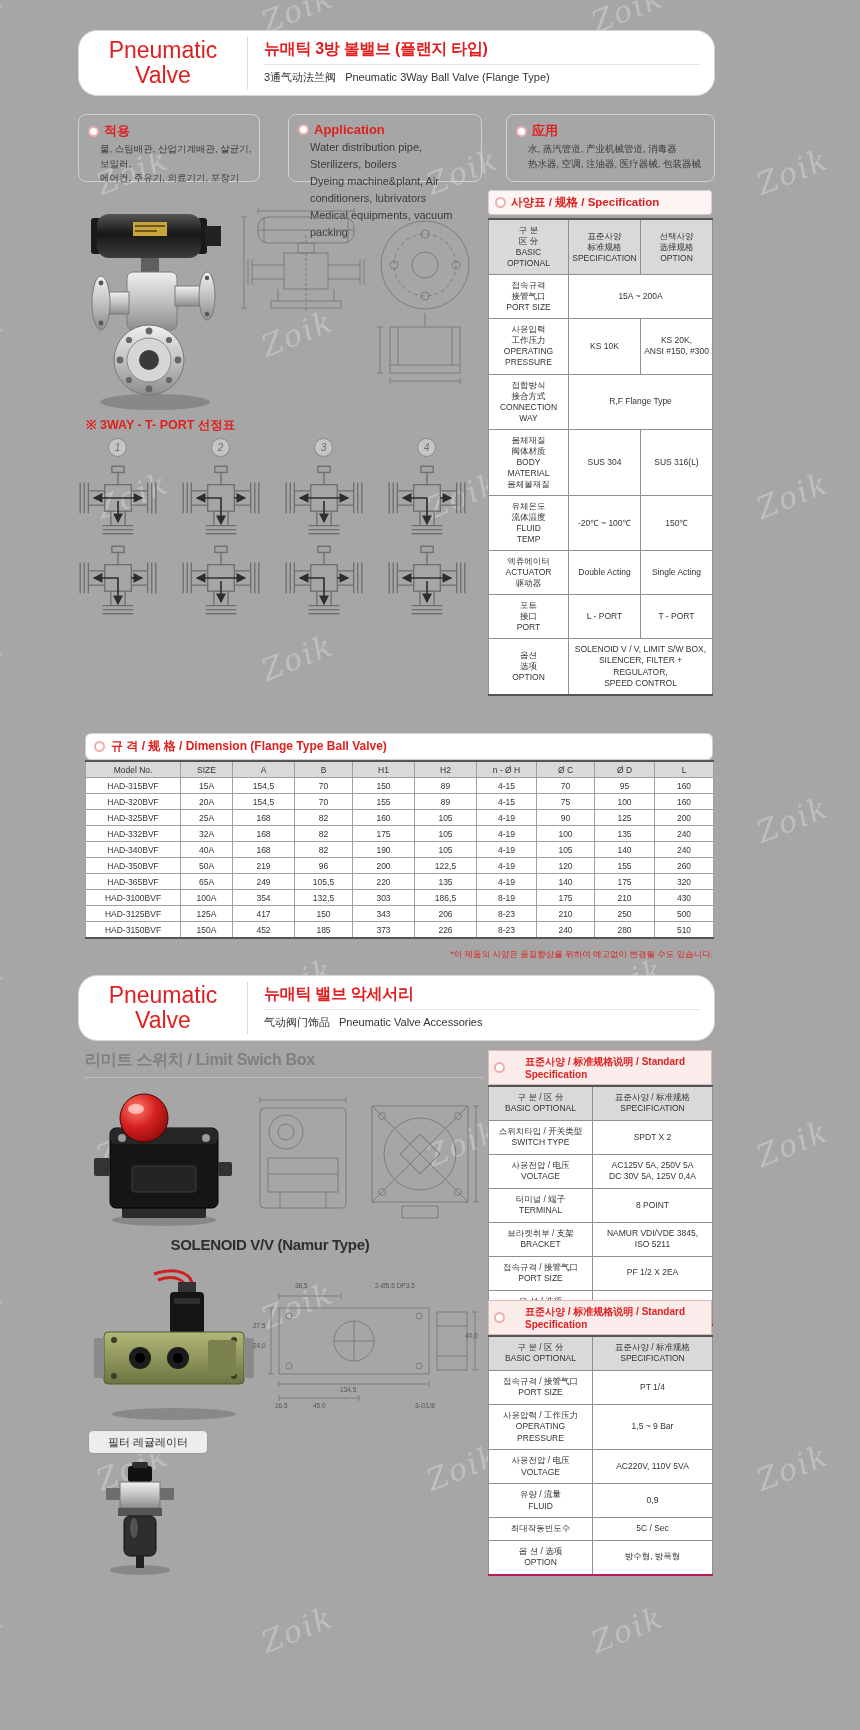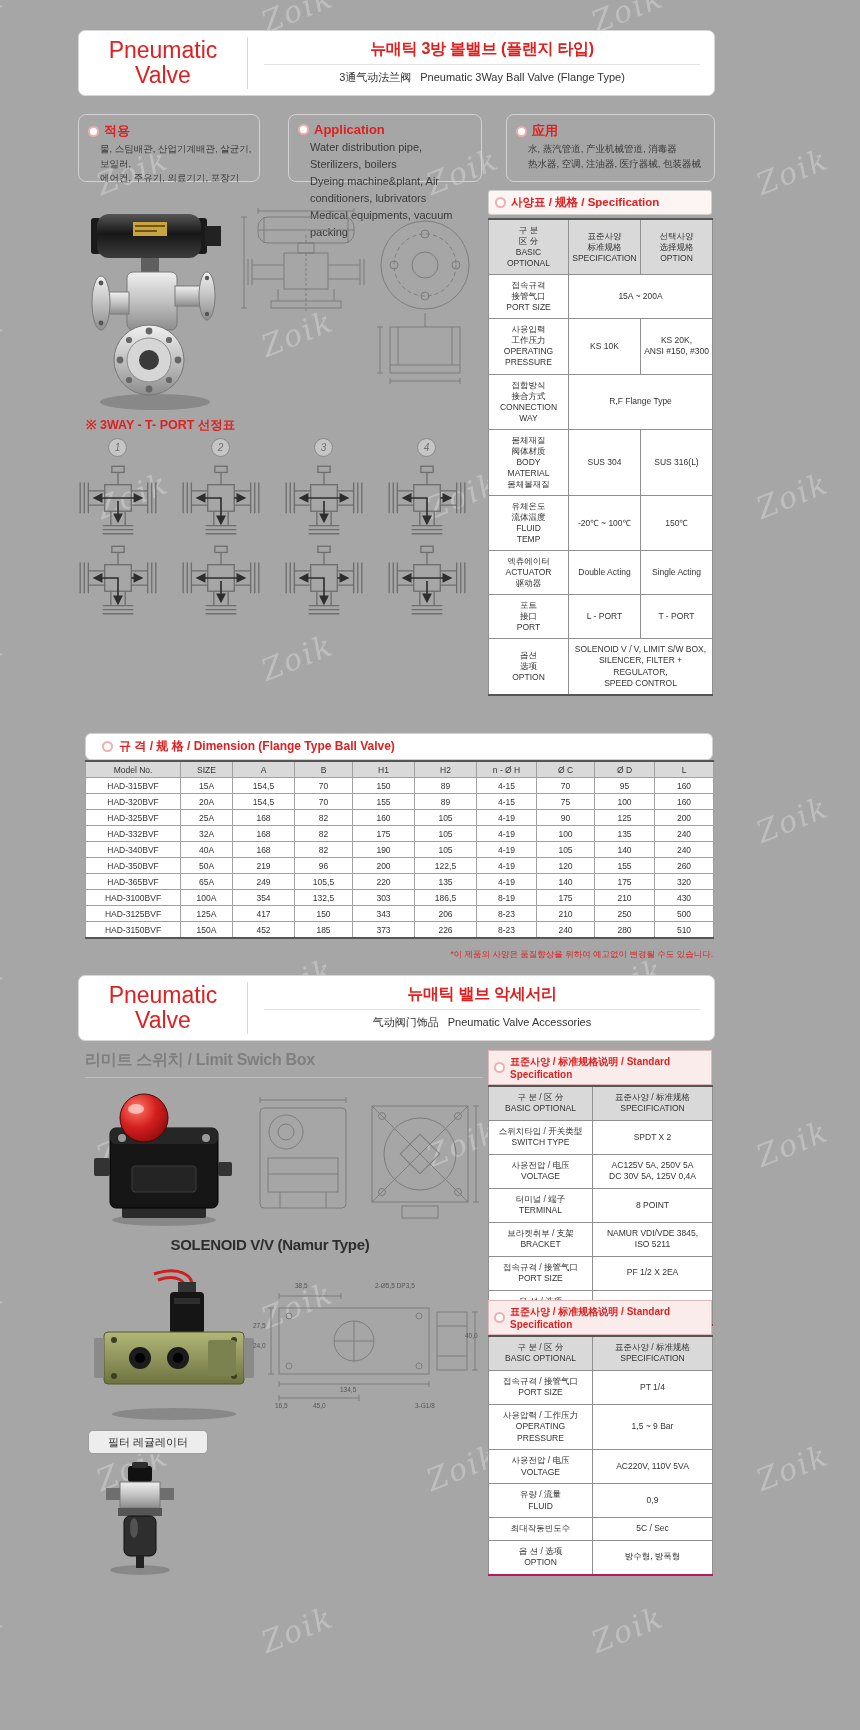--- a/index.html
+++ b/index.html
@@ -4,21 +4,21 @@
 <style>
   html,body{margin:0;padding:0;background:#8e8e8e;}
   .page{position:relative;width:860px;height:1730px;background:#a6a6a6;overflow:hidden;
         font-family:"Liberation Sans",sans-serif;color:#333;}
   .wm-layer{position:absolute;inset:0;pointer-events:none;}
   .wm{position:absolute;transform:rotate(-22deg);font:italic 30px "DejaVu Serif",serif;
       color:rgba(255,255,255,0.28);letter-spacing:2px;white-space:nowrap;}
 
   
   .band{position:absolute;left:78px;width:635px;height:64px;background:#fff;
-        border:1px solid #d6d6d6;border-radius:7px;display:flex;align-items:stretch;text-align:center;}
+        border:1px solid #d6d6d6;border-radius:19px;display:flex;align-items:stretch;}
   .brand{width:168px;display:flex;flex-direction:column;justify-content:center;align-items:center;
          color:#e02020;font-size:23px;line-height:1.1;}
   .band-divider{width:1px;background:#d8d8d8;margin:6px 0;}
   .band-right{flex:1;padding:8px 14px 0 16px;}
   .band-title{color:#e02020;font-weight:bold;font-size:16px;letter-spacing:-0.3px;
               padding-bottom:4px;border-bottom:1px solid #e2e2e2;}
   .band-sub{font-size:11px;color:#333;padding-top:5px;}
   .band-sub .cn{font-weight:normal;margin-right:9px;}
 
   
@@ -33,35 +33,35 @@
   .tport-grid{position:absolute;left:66px;top:438px;width:412px;display:grid;
               grid-template-columns:repeat(4,1fr);}
   .tcol{display:flex;flex-direction:column;align-items:center;}
   .tnum{width:17px;height:17px;border:1px solid #8a8a8a;border-radius:50%;margin-bottom:3px;
         display:flex;align-items:center;justify-content:center;font-size:10px;color:#707070;
         font-style:italic;background:rgba(255,255,255,0.35);}
 
   
   .tbl-title{display:flex;align-items:center;gap:5px;border:1px solid #cfcfcf;background:#fdf4f4;
              border-radius:3px;padding:4px 6px;color:#e02020;font-weight:bold;font-size:11.5px;}
-  .acc-title{display:flex;align-items:center;gap:5px;border:1px solid #ddb9b9;background:#fbecec;
+  .acc-title{display:flex;align-items:center;gap:20px;border:1px solid #ddb9b9;background:#fbecec;
              padding:4px 5px;color:#e02020;font-weight:bold;font-size:10px;}
 
   
   .spec-wrap{position:absolute;left:488px;top:190px;width:224px;}
   table.spec{width:100%;border-collapse:collapse;margin-top:3px;table-layout:fixed;
              border-top:2px solid #555;border-bottom:2px solid #555;}
   .spec th,.spec td{border:1px solid #8f8f8f;background:#fff;text-align:center;vertical-align:middle;
              font-size:8.5px;line-height:1.3;padding:5px 2px;white-space:pre-line;font-weight:normal;color:#333;}
   .spec thead th{background:#d9d9d9;}
 
   
   .dim-wrap{position:absolute;left:85px;top:733px;width:628px;}
   .dim-title{display:flex;align-items:center;gap:6px;background:#fff;border:1px solid #d0d0d0;
-             border-radius:6px;padding:4px 16px;color:#e02020;font-weight:bold;font-size:12px;}
+             border-radius:6px;padding:4px 8px;color:#e02020;font-weight:bold;font-size:12px;}
   table.dim{width:100%;border-collapse:collapse;table-layout:fixed;
             border-top:2px solid #555;border-bottom:2px solid #555;}
   .dim th,.dim td{border:1px solid #a0a0a0;background:#fff;font-size:8.5px;padding:2.5px 1px;
             text-align:center;color:#333;font-weight:normal;}
   .dim thead th{background:#d9d9d9;}
 
   .note{position:absolute;left:300px;top:949px;width:413px;text-align:right;color:#e02020;font-size:8.5px;}
 
   
   .ls-title{position:absolute;left:85px;top:1050px;width:398px;font-size:16px;font-weight:bold;

